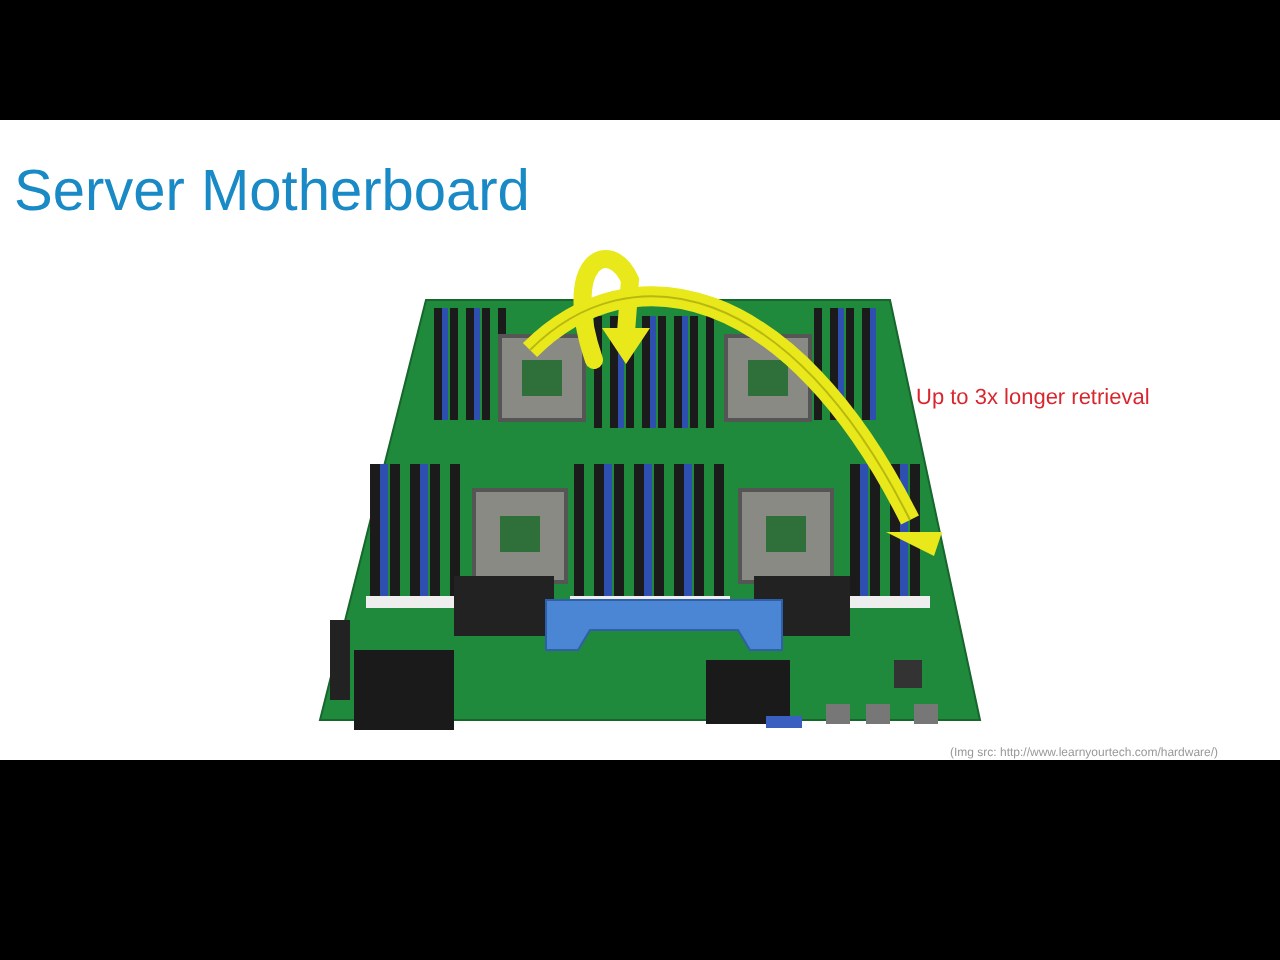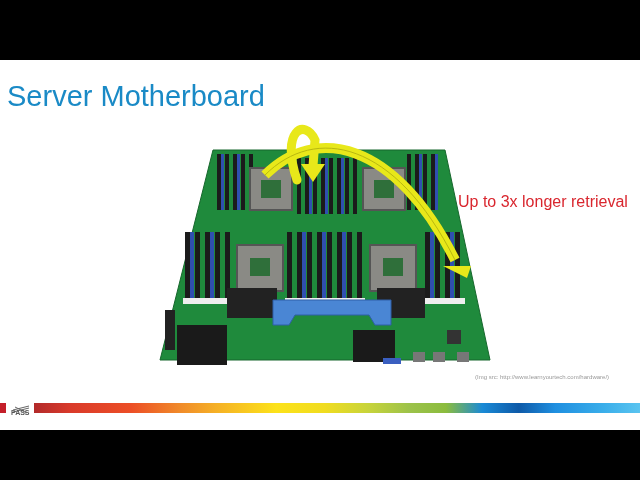--- a/index.html
+++ b/index.html
@@ -1,19 +1,19 @@
 <!DOCTYPE html>
 <html><head>
   <meta charset="utf-8">
   <style>
     html, body { margin:0; padding:0; background:#000; }
     body { width:640px; height:480px; position:relative; overflow:hidden; font-family:"DejaVu Sans", sans-serif; }
-    .slide { position:absolute; left:0; top:60px; width:640px; height:370px; background:#fff; overflow:hidden; }
+    .slide { position:absolute; left:0; top:60px; width:640px; height:320px; background:#fff; overflow:hidden; }
     .title { position:absolute; left:7px; top:20px; font-size:29px; color:#1a8ac6; font-family:"Liberation Sans", sans-serif; letter-spacing:0px; font-weight:normal; }
-    .callout { position:absolute; left:458px; top:133px; font-size:16px; color:#d9262e; font-family:"Liberation Sans", sans-serif; }
+    .callout { position:absolute; left:458px; top:133px; font-size:11px; color:#d9262e; font-family:"Liberation Sans", sans-serif; }
     .credit { position:absolute; left:475px; top:314px; font-size:6px; color:#999; font-family:"Liberation Sans", sans-serif; }
     .board { position:absolute; left:155px; top:60px; width:340px; height:250px; }
     .footer-stripe { position:absolute; left:34px; top:343px; width:606px; height:10px;
       background: linear-gradient(90deg, #b22a2a 0%, #d93a2a 6%, #ec4e26 16%, #f08a2a 24%, #f5b026 30%, #fce21a 40%, #f0dc20 48%, #c8d43a 55%, #9cc24a 62%, #8bbc3e 68%, #1a8ad6 74%, #0e5aa8 80%, #1f8fe0 86%, #3aaeea 94%, #5ac4f0 100%); }
     .pass-red { position:absolute; left:0; top:343px; width:6px; height:10px; background:#c41f2a; }
     .pass-logo { position:absolute; left:11px; top:340px; width:20px; height:20px; }
     .pass-text { position:absolute; left:11px; top:349px; font-size:7px; font-weight:bold; color:#555; font-family:"Liberation Sans", sans-serif; }
   </style>
 </head>
 <body>

